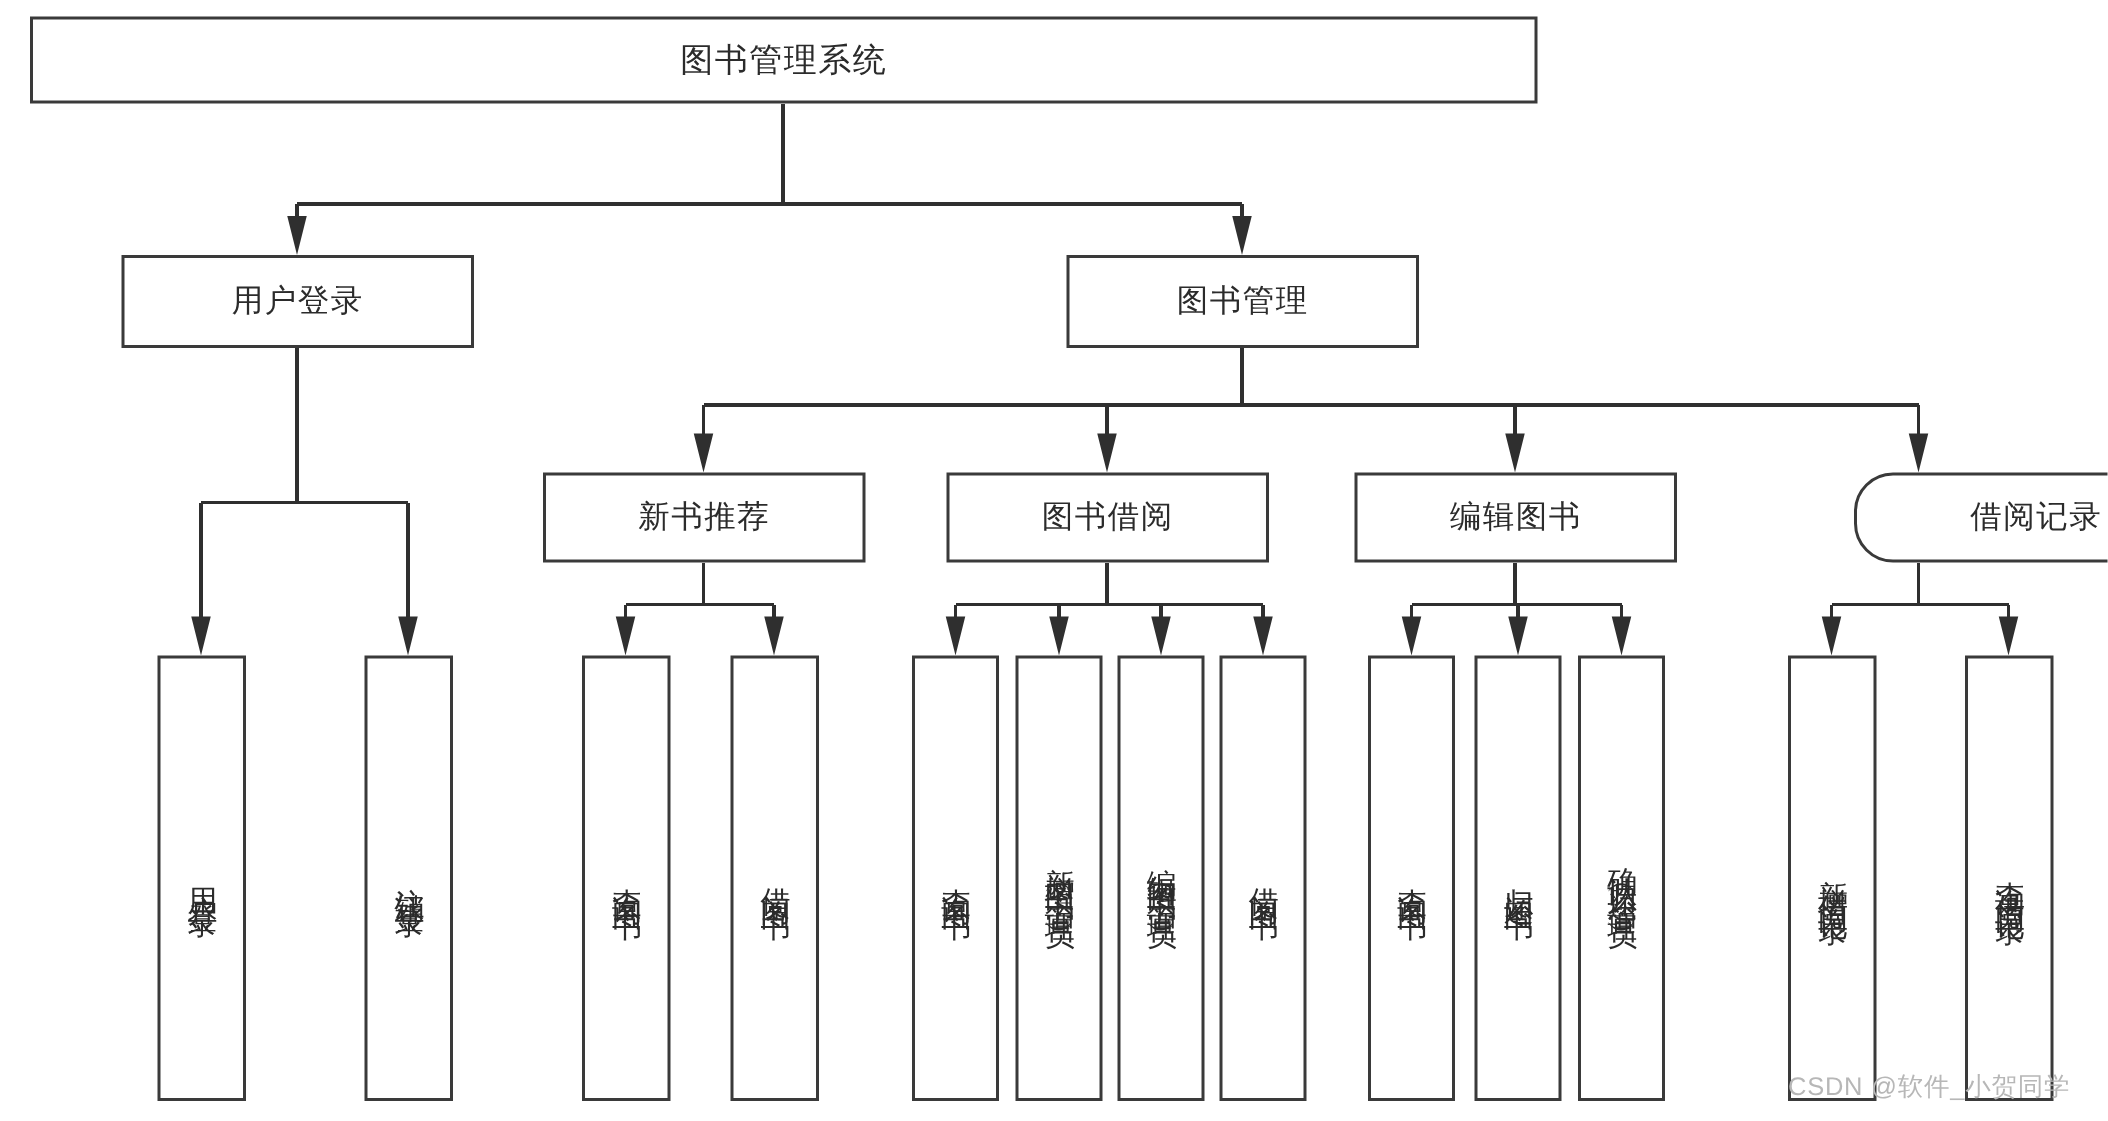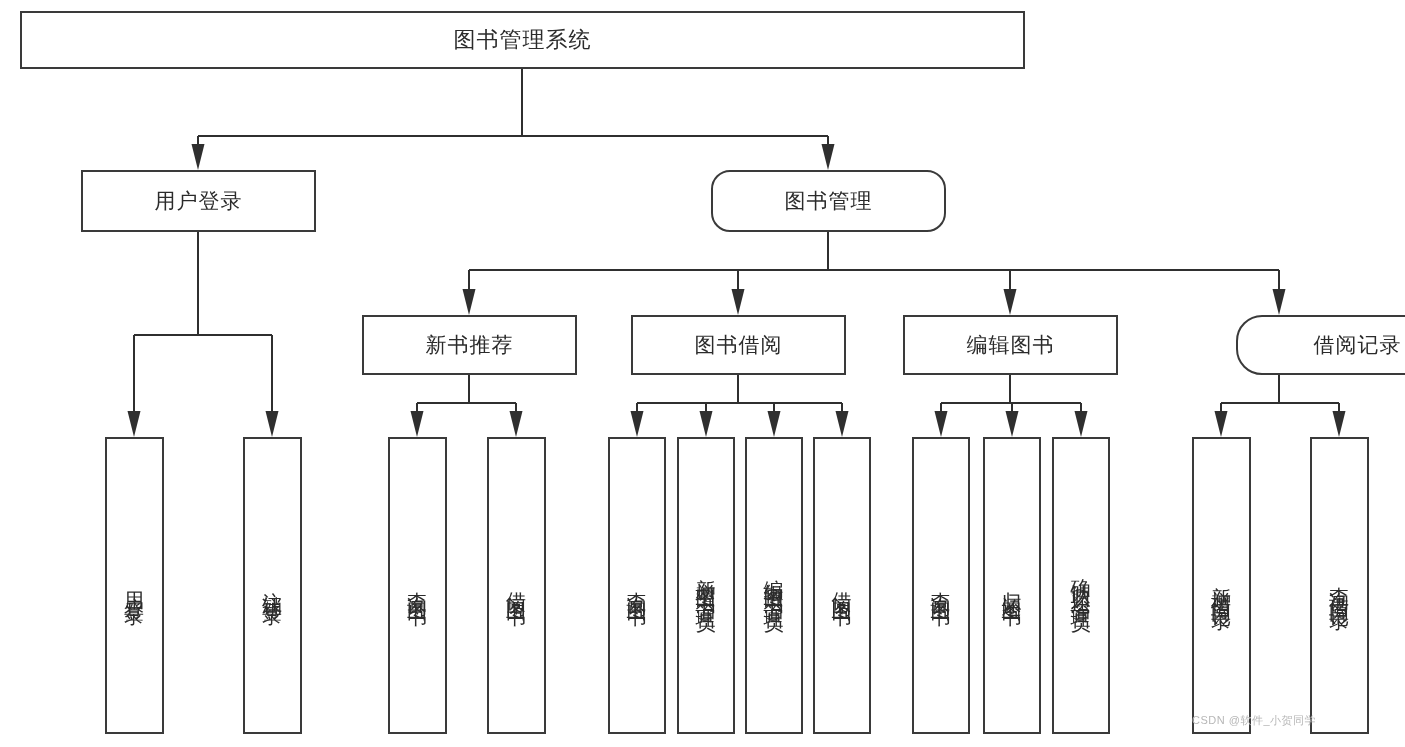--- a/index.html
+++ b/index.html
@@ -59,21 +59,21 @@
     text-orientation: upright;
     letter-spacing: 5px;
     line-height: 1;
     text-align: center;
     white-space: nowrap;
     font-size: 20px;
     color: #2b2b2b;
   }
   .watermark {
     position: absolute;
-    font-size: 11px;
+    font-size: 17px;
     color: #b7b7b7;
     white-space: nowrap;
     letter-spacing: 0.5px;
     pointer-events: none;
   }
 </style>
 </head>
 <body>
 
 <div id="diagram-root">
@@ -147,21 +147,21 @@
       </g>
     </svg>
 
   <div id="node-layer">
       <div class="node-box level-root" style="left: 20px; top: 11px; width: 1005px; height: 58px; border-color: rgb(58, 58, 58);">
         <span class="node-label-h" style="color: rgb(43, 43, 43);">图书管理系统</span>
       </div>
       <div class="node-box level-1" style="left: 81px; top: 170px; width: 235px; height: 62px; border-color: rgb(58, 58, 58);">
         <span class="node-label-h" style="color: rgb(43, 43, 43);">用户登录</span>
       </div>
-      <div class="node-box level-1" style="left: 711px; top: 170px; width: 235px; height: 62px; border-color: rgb(58, 58, 58); border-radius: 19px;">
+      <div class="node-box level-1" style="left: 711px; top: 170px; width: 235px; height: 62px; border-color: rgb(58, 58, 58);">
         <span class="node-label-h" style="color: rgb(43, 43, 43);">图书管理</span>
       </div>
       <div class="node-box level-2" style="left: 362px; top: 315px; width: 215px; height: 60px; border-color: rgb(58, 58, 58);">
         <span class="node-label-h" style="color: rgb(43, 43, 43);">新书推荐</span>
       </div>
       <div class="node-box level-2" style="left: 631px; top: 315px; width: 215px; height: 60px; border-color: rgb(58, 58, 58);">
         <span class="node-label-h" style="color: rgb(43, 43, 43); text-align: center;">图书借阅</span>
       </div>
       <div class="node-box level-2" style="left: 903px; top: 315px; width: 215px; height: 60px; border-color: rgb(58, 58, 58);">
         <span class="node-label-h" style="color: rgb(43, 43, 43);">编辑图书</span>

